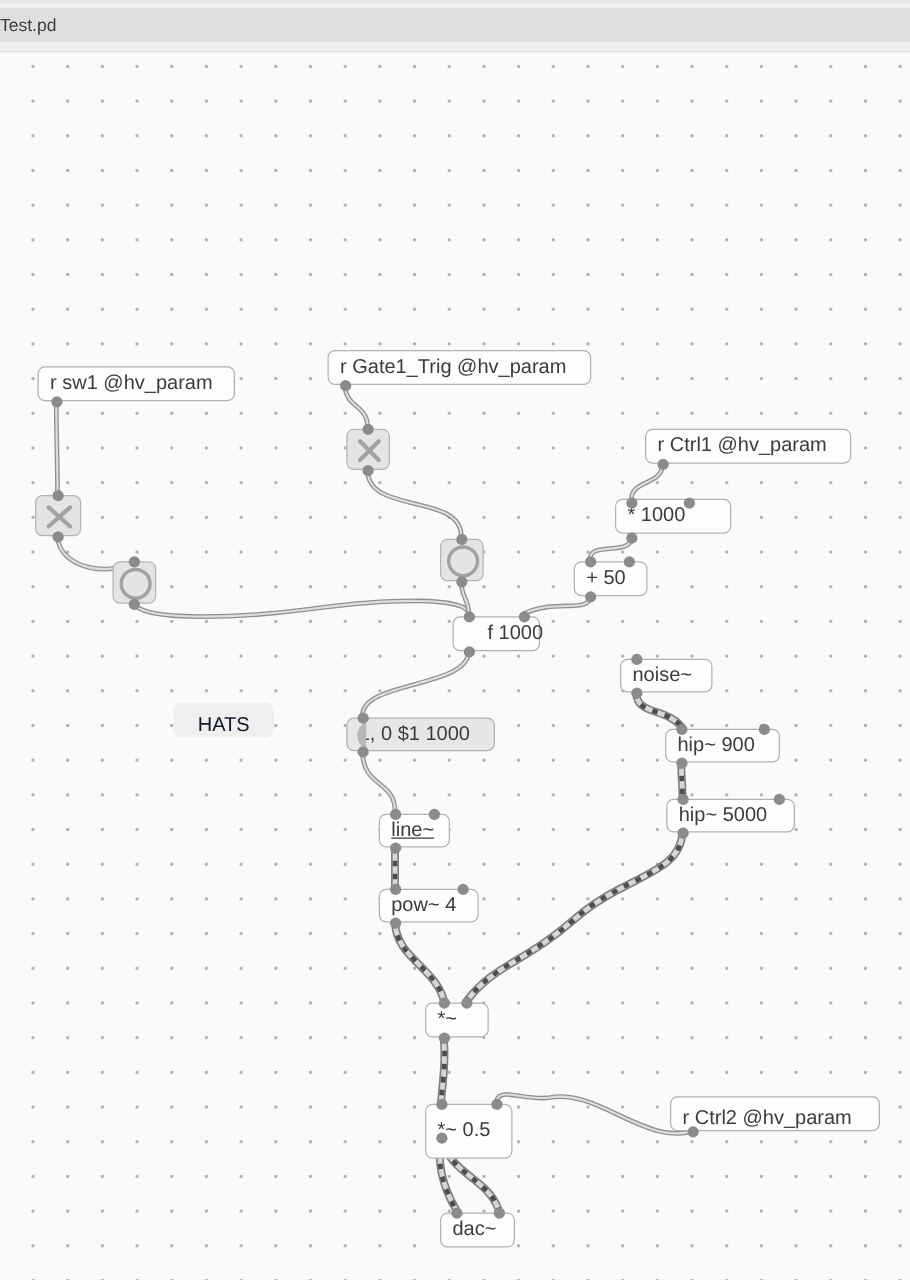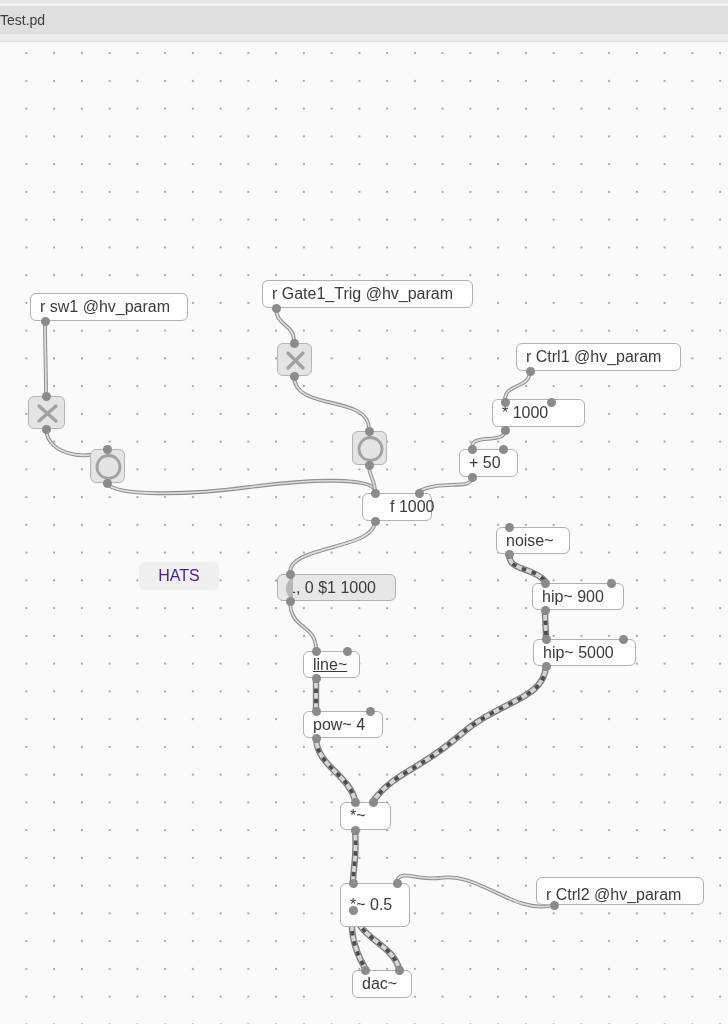--- a/index.html
+++ b/index.html
@@ -24,21 +24,21 @@
 
   #wires-svg{position:absolute;left:0;top:0;width:728px;height:1024px;z-index:2;}
   #nodes-layer,#iolets-layer{position:absolute;left:0;top:0;width:728px;height:1024px;z-index:3;pointer-events:none;}
   #iolets-layer{z-index:4;}
 
   .node{position:absolute;box-sizing:border-box;border-radius:6px;display:flex;align-items:center;
         font-size:16px;color:var(--text);white-space:nowrap;pointer-events:auto;}
   .node.object{background:#fdfdfd;border:1.3px solid #b1b1b1;padding-left:9px;}
   .node.message{background:#e7e7e7;border:1.3px solid #b1b1b1;padding-left:9px;overflow:hidden;}
   .node.gui{background:#e4e4e4;border:1.3px solid #b4b4b4;}
-  .node.comment{background:#efefef;border:none;justify-content:center;color:#4c1d95;}
+  .node.comment{background:#efefef;border:none;justify-content:center;color:#0f172a;align-items:flex-end;}
   .node svg{position:absolute;left:0;top:0;overflow:visible;}
   .msg-flag{position:absolute;right:0;top:0;height:100%;}
 
   .iolet{position:absolute;width:9px;height:9px;border-radius:50%;background:#8b8b8b;pointer-events:auto;}
 </style>
 </head>
 <body>
 
 <div id="app">
   <div class="band1"></div>

